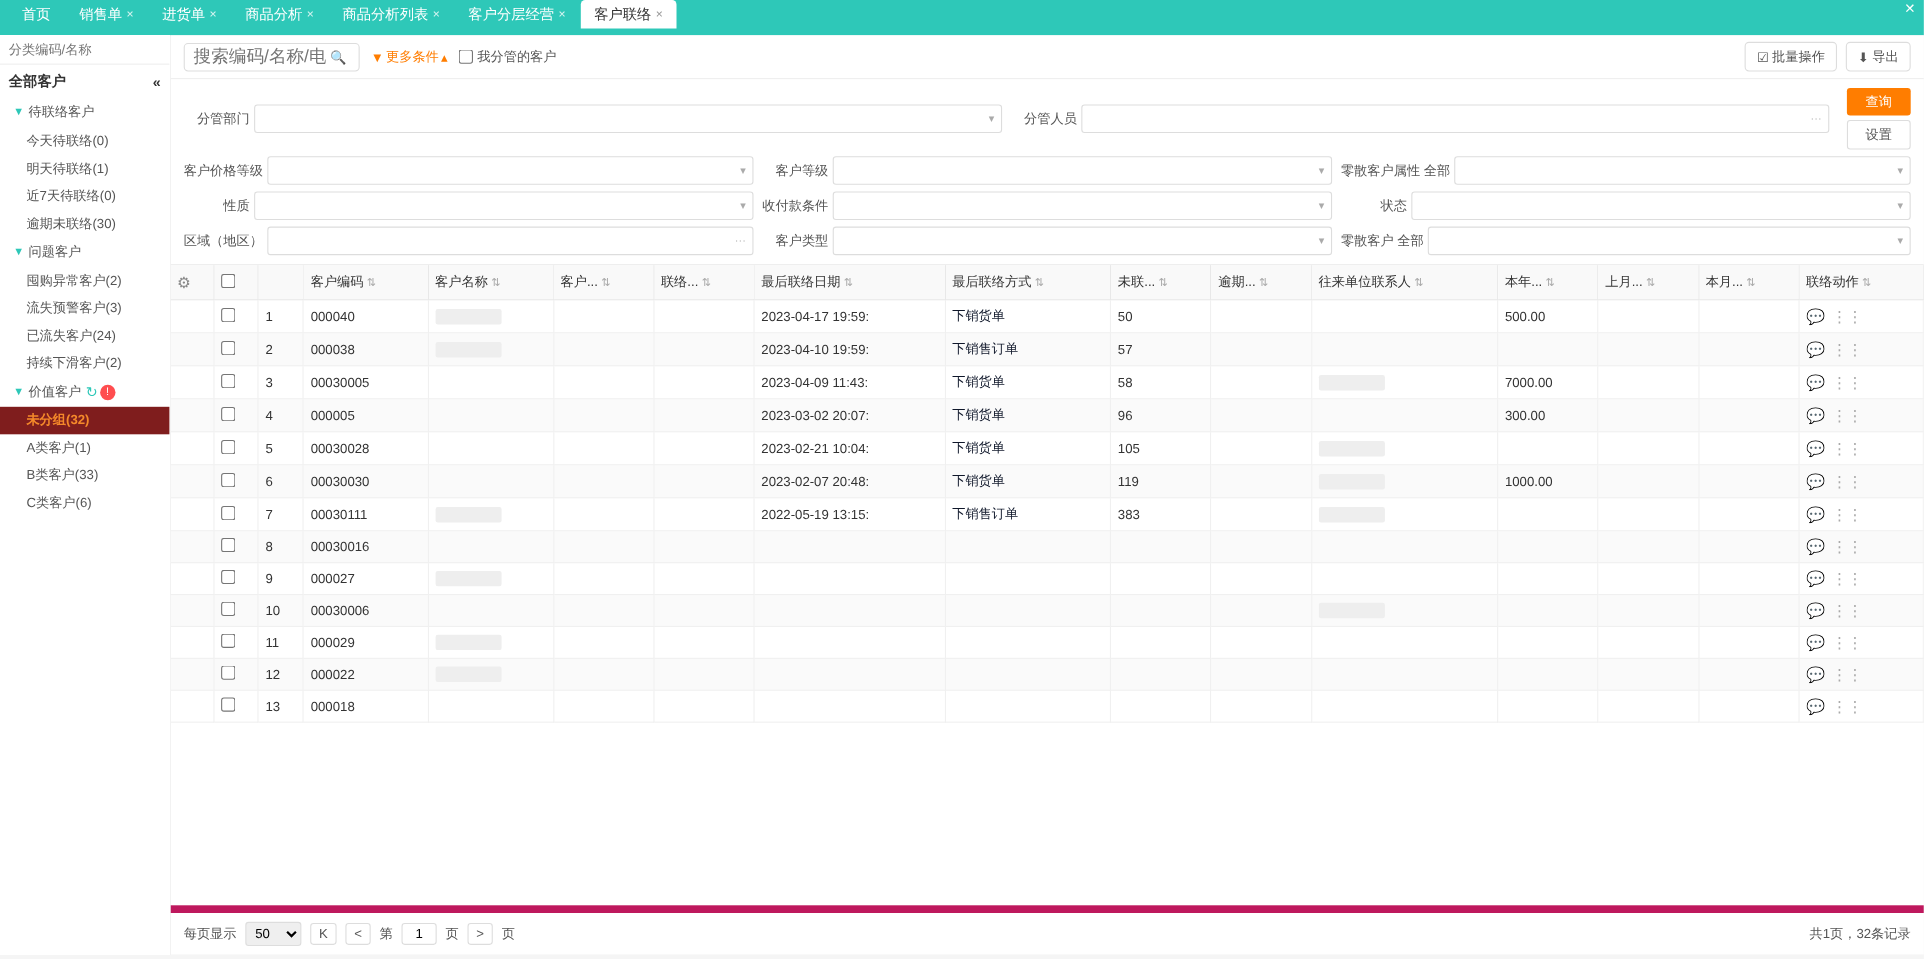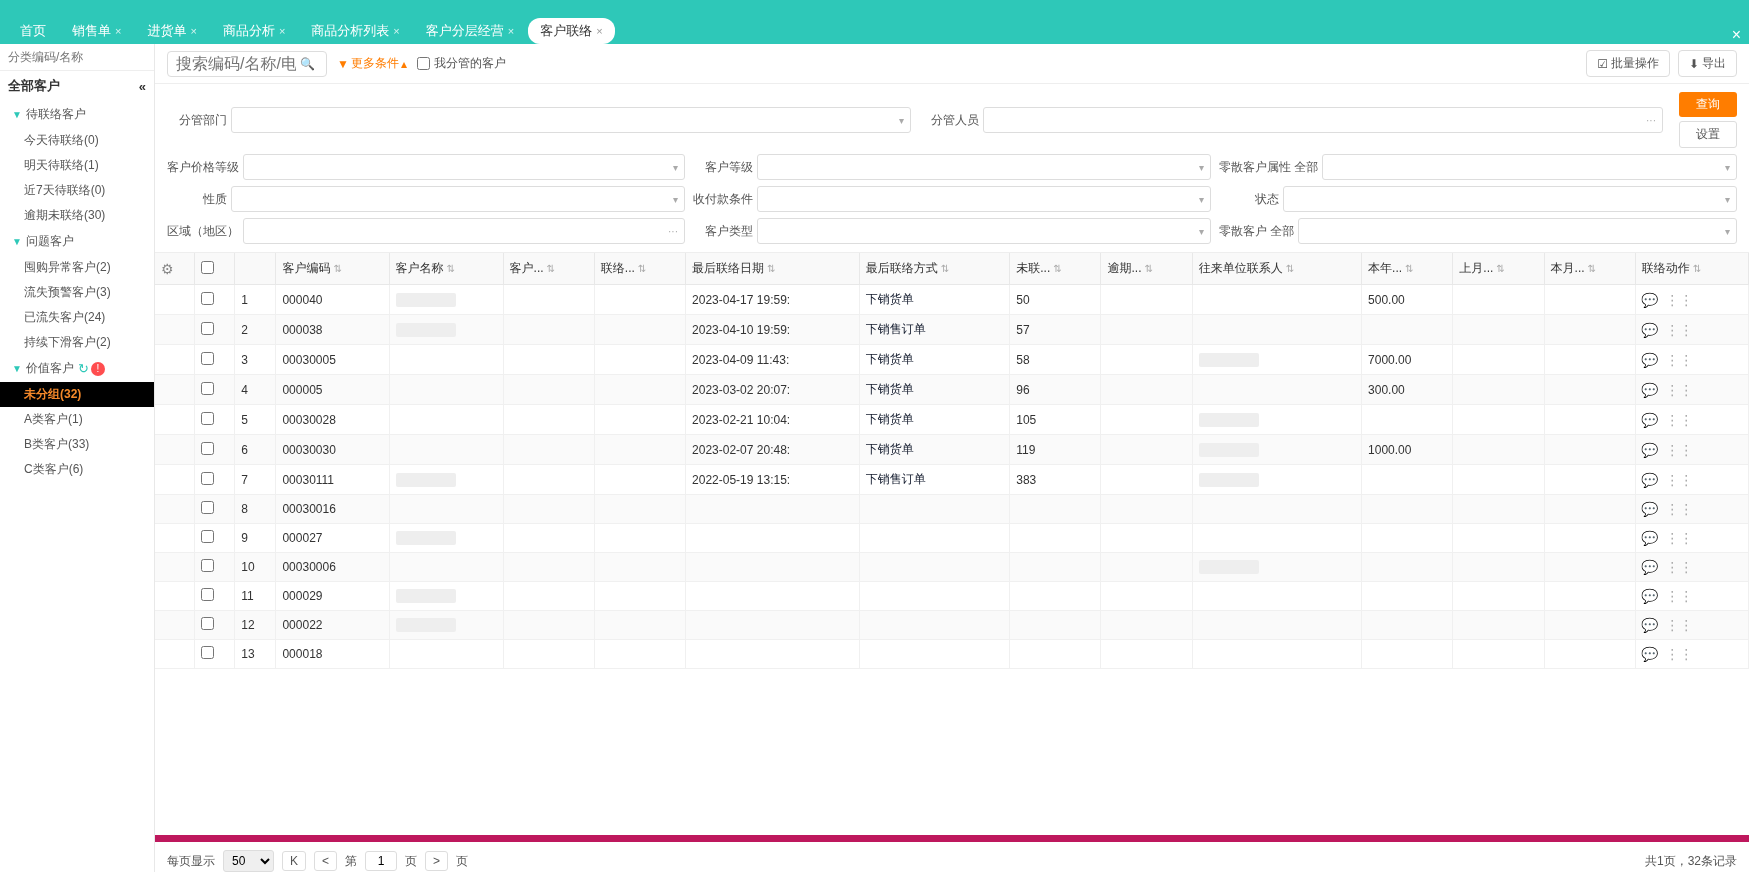--- a/index.html
+++ b/index.html
@@ -1,41 +1,40 @@
 <!DOCTYPE html>
 <html><head>
   <meta charset="utf-8">
   <style>
     * { box-sizing: border-box; margin: 0; padding: 0; }
     body { font-family: 'Microsoft YaHei', Arial, sans-serif; font-size: 12px; background: #f5f5f5; overflow: hidden; }
 
     
     .top-nav {
       display: flex;
-      align-items: flex-end;
+      align-items: flex-start;
       background: #2ec8b8;
-      height: 44px;
+      height: 32px;
       padding: 0 8px;
       gap: 4px;
     }
     .nav-tab {
       display: flex;
       align-items: center;
       padding: 4px 12px;
       color: #fff;
       cursor: pointer;
       border-radius: 4px 4px 0 0;
       font-size: 13px;
       white-space: nowrap;
       gap: 4px;
     }
     .nav-tab.active {
       background: #fff;
       color: #333;
-      border-radius: 12px;
     }
     .nav-tab .close-x {
       font-size: 11px;
       color: rgba(255,255,255,0.8);
       cursor: pointer;
     }
     .nav-tab.active .close-x { color: #999; }
     .nav-tab.home { background: none; }
     .nav-close-btn {
       margin-left: auto;
@@ -93,21 +92,21 @@
       cursor: pointer;
     }
     .sidebar-item {
       display: flex;
       align-items: center;
       padding: 4px 8px 4px 24px;
       font-size: 12px;
       color: #555;
       cursor: pointer;
     }
-    .sidebar-item.active { background: #000000; color: #f5892a; font-weight: bold; }
+    .sidebar-item.active { background: #7f1d1d; color: #f5892a; font-weight: bold; }
     .triangle { display: inline-block; margin-right: 4px; color: #2ec8b8; font-size: 10px; }
 
     
     .content-area {
       flex: 1;
       display: flex;
       flex-direction: column;
       overflow: hidden;
     }
 

